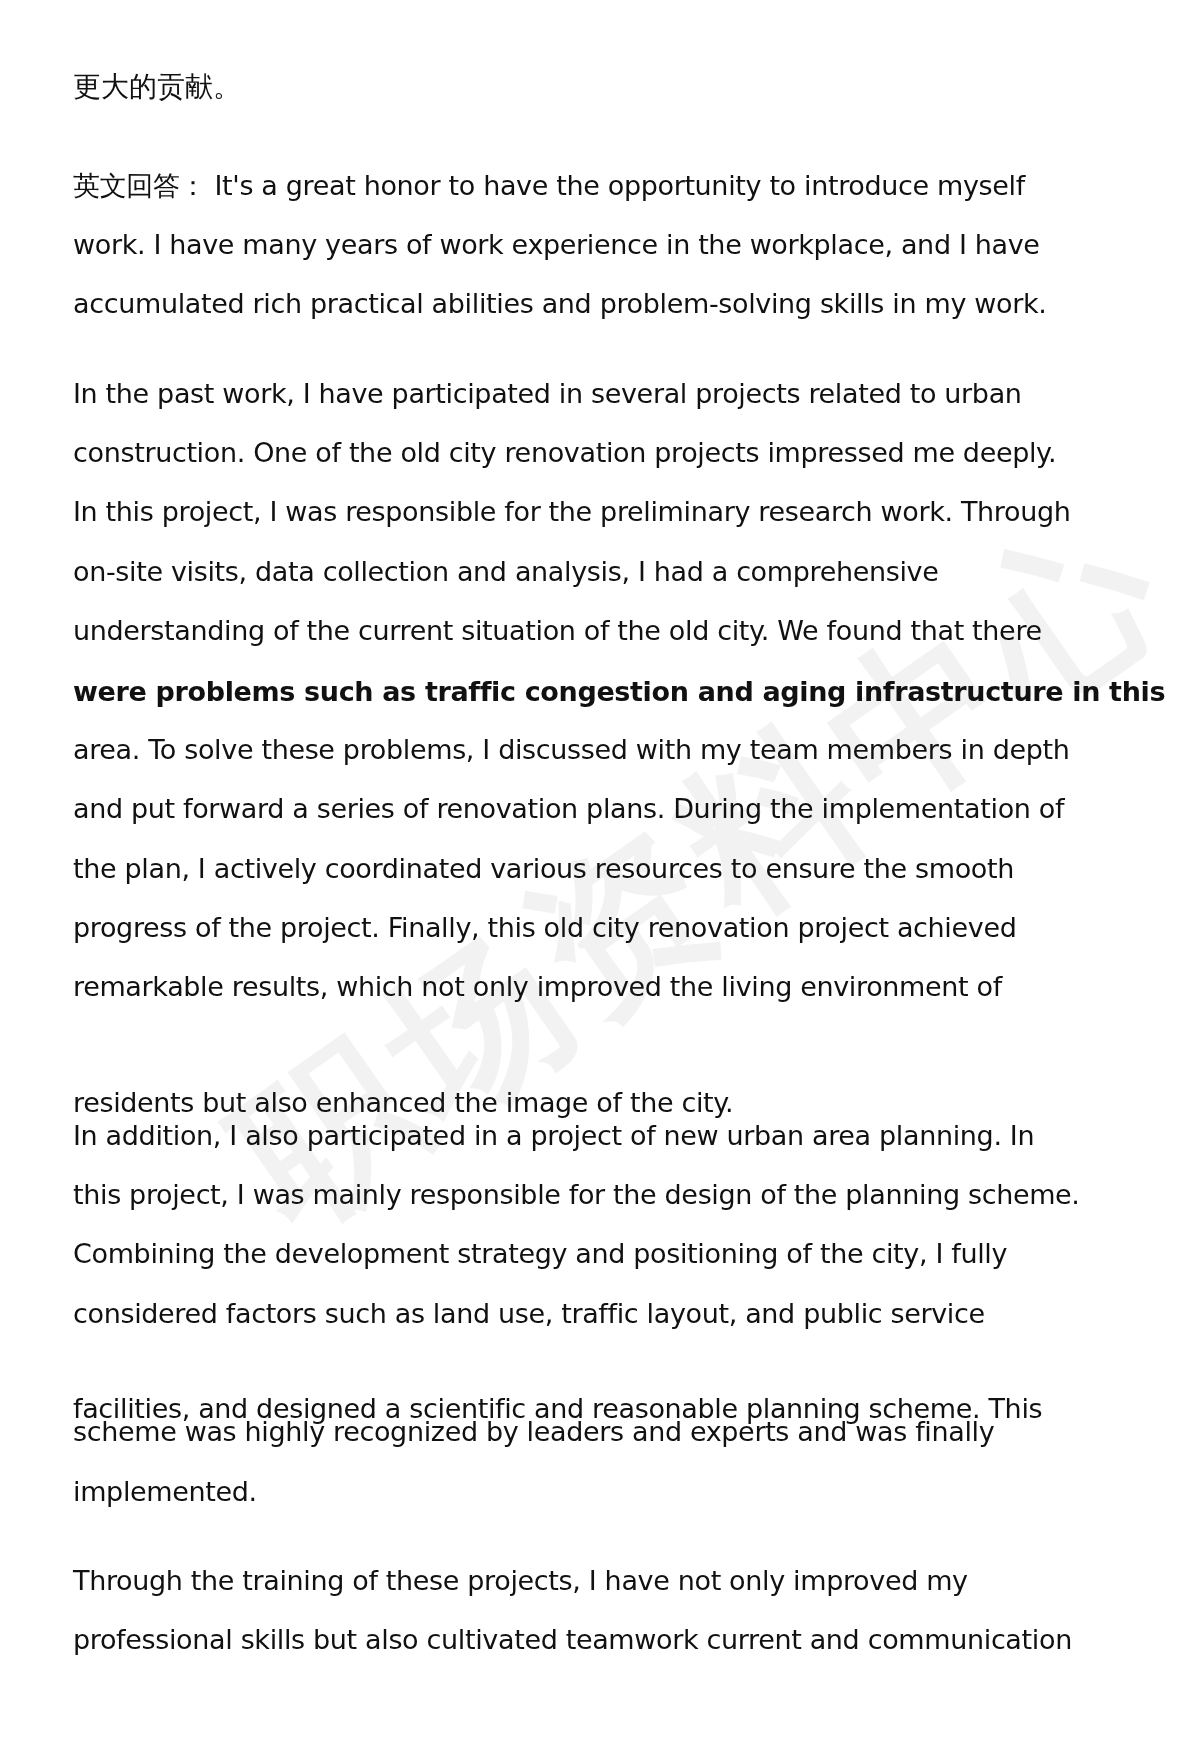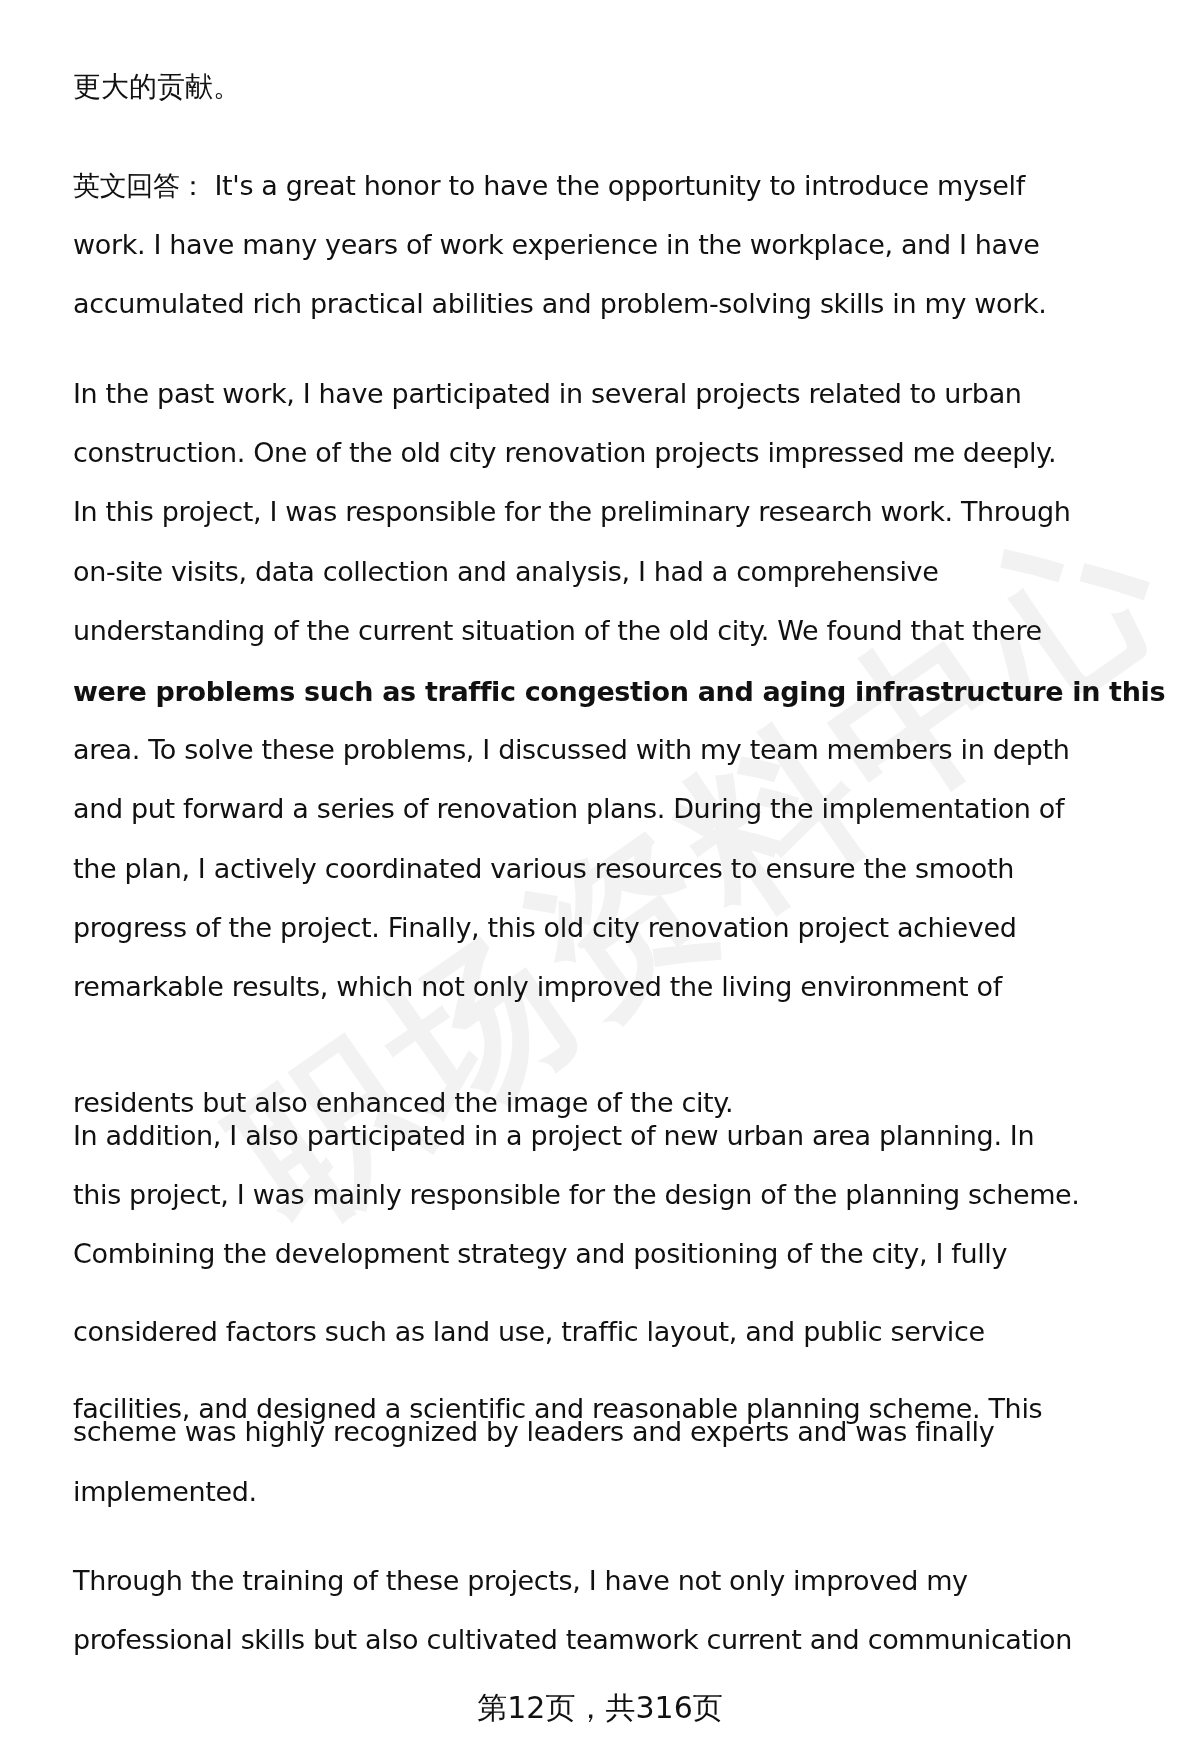--- a/index.html
+++ b/index.html
@@ -34,21 +34,20 @@
       <div class="line" style="top: 672px; font-weight: bold;">were problems such as traffic congestion and aging infrastructure in this</div>
       <div class="line" style="top: 730px;">area. To solve these problems, I discussed with my team members in depth</div>
       <div class="line" style="top: 789px;">and put forward a series of renovation plans. During the implementation of</div>
       <div class="line" style="top: 849px;">the plan, I actively coordinated various resources to ensure the smooth</div>
       <div class="line" style="top: 908px;">progress of the project. Finally, this old city renovation project achieved</div>
       <div class="line" style="top: 967px;">remarkable results, which not only improved the living environment of</div>
       <div class="line" style="top: 1083px;">residents but also enhanced the image of the city.</div>
       <div class="line" style="top: 1116px;">In addition, I also participated in a project of new urban area planning. In</div>
       <div class="line" style="top: 1175px;">this project, I was mainly responsible for the design of the planning scheme.</div>
       <div class="line" style="top: 1234px;">Combining the development strategy and positioning of the city, I fully</div>
-      <div class="line" style="top: 1294px; margin-top: 18px;">considered factors such as land use, traffic layout, and public service</div>
+      <div class="line" style="top: 1294px;">considered factors such as land use, traffic layout, and public service</div>
       <div class="line" style="top: 1353px; margin-top: 36px;">facilities, and designed a scientific and reasonable planning scheme. This</div>
       <div class="line" style="top: 1412px;">scheme was highly recognized by leaders and experts and was finally</div>
       <div class="line" style="top: 1472px;">implemented.</div>
       <div class="line" style="top: 1561px;">Through the training of these projects, I have not only improved my</div>
       <div class="line" style="top: 1620px;">professional skills but also cultivated teamwork current and communication</div>
     </div>
-  <div class="footer">第12页，共316页</div>
 </div>
 
 </body></html>

